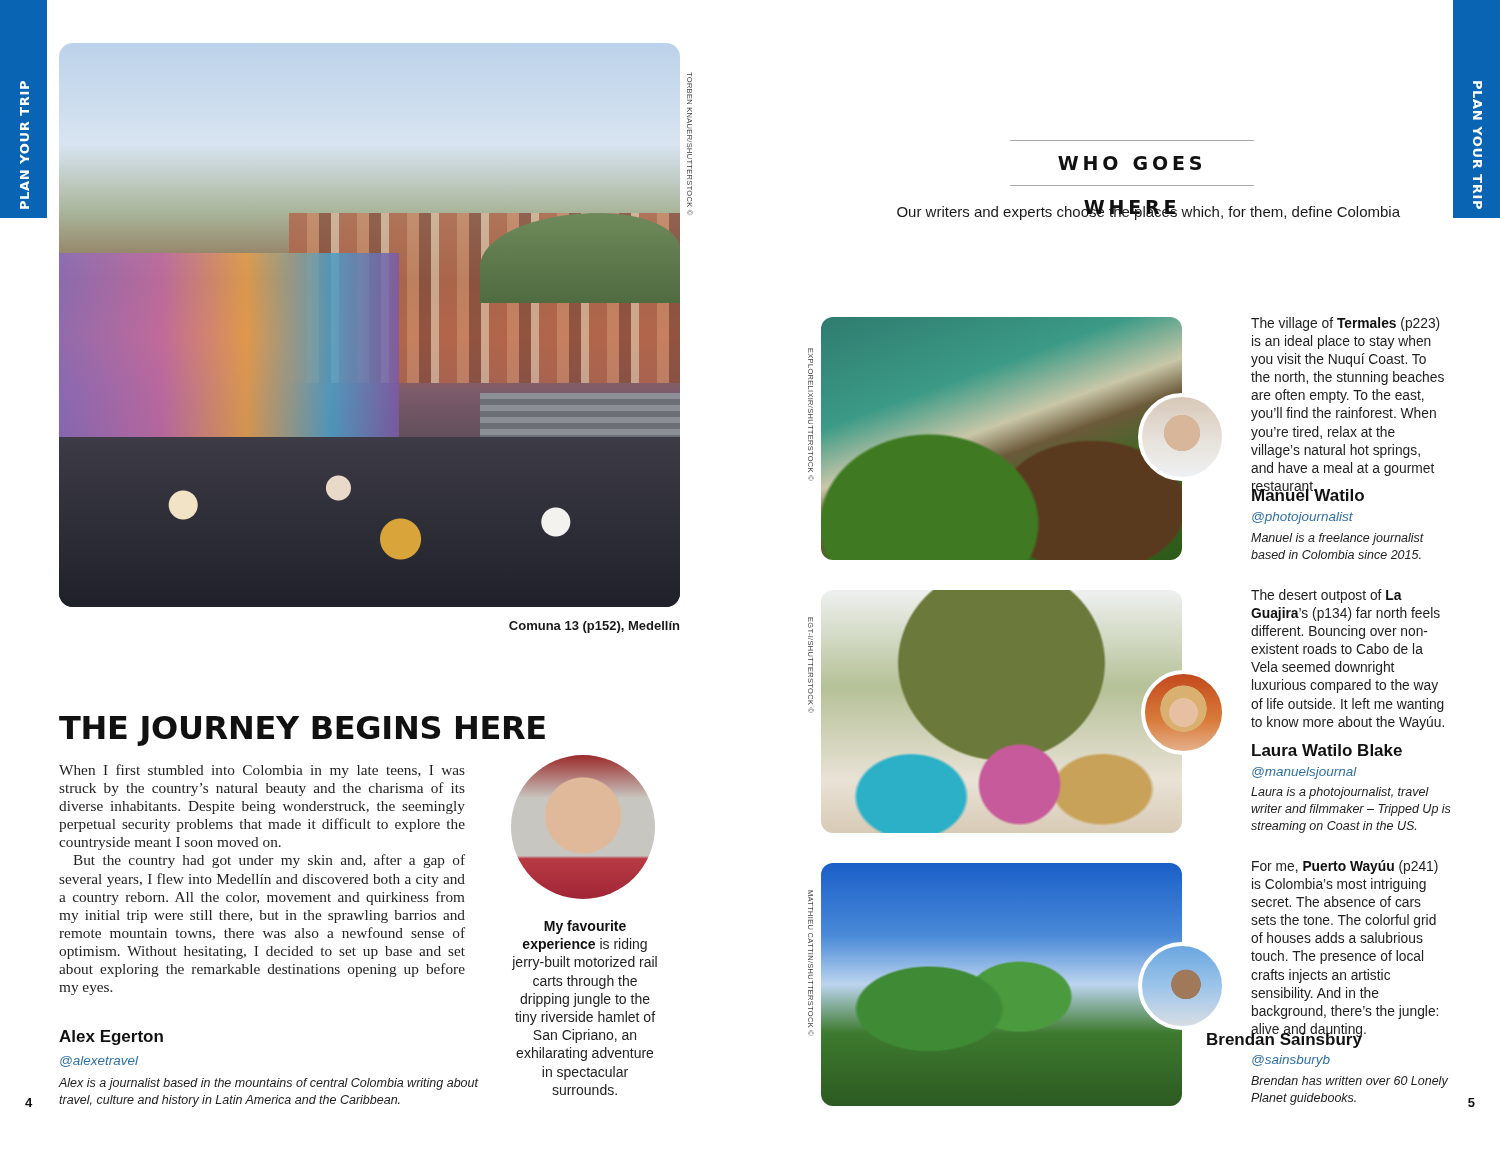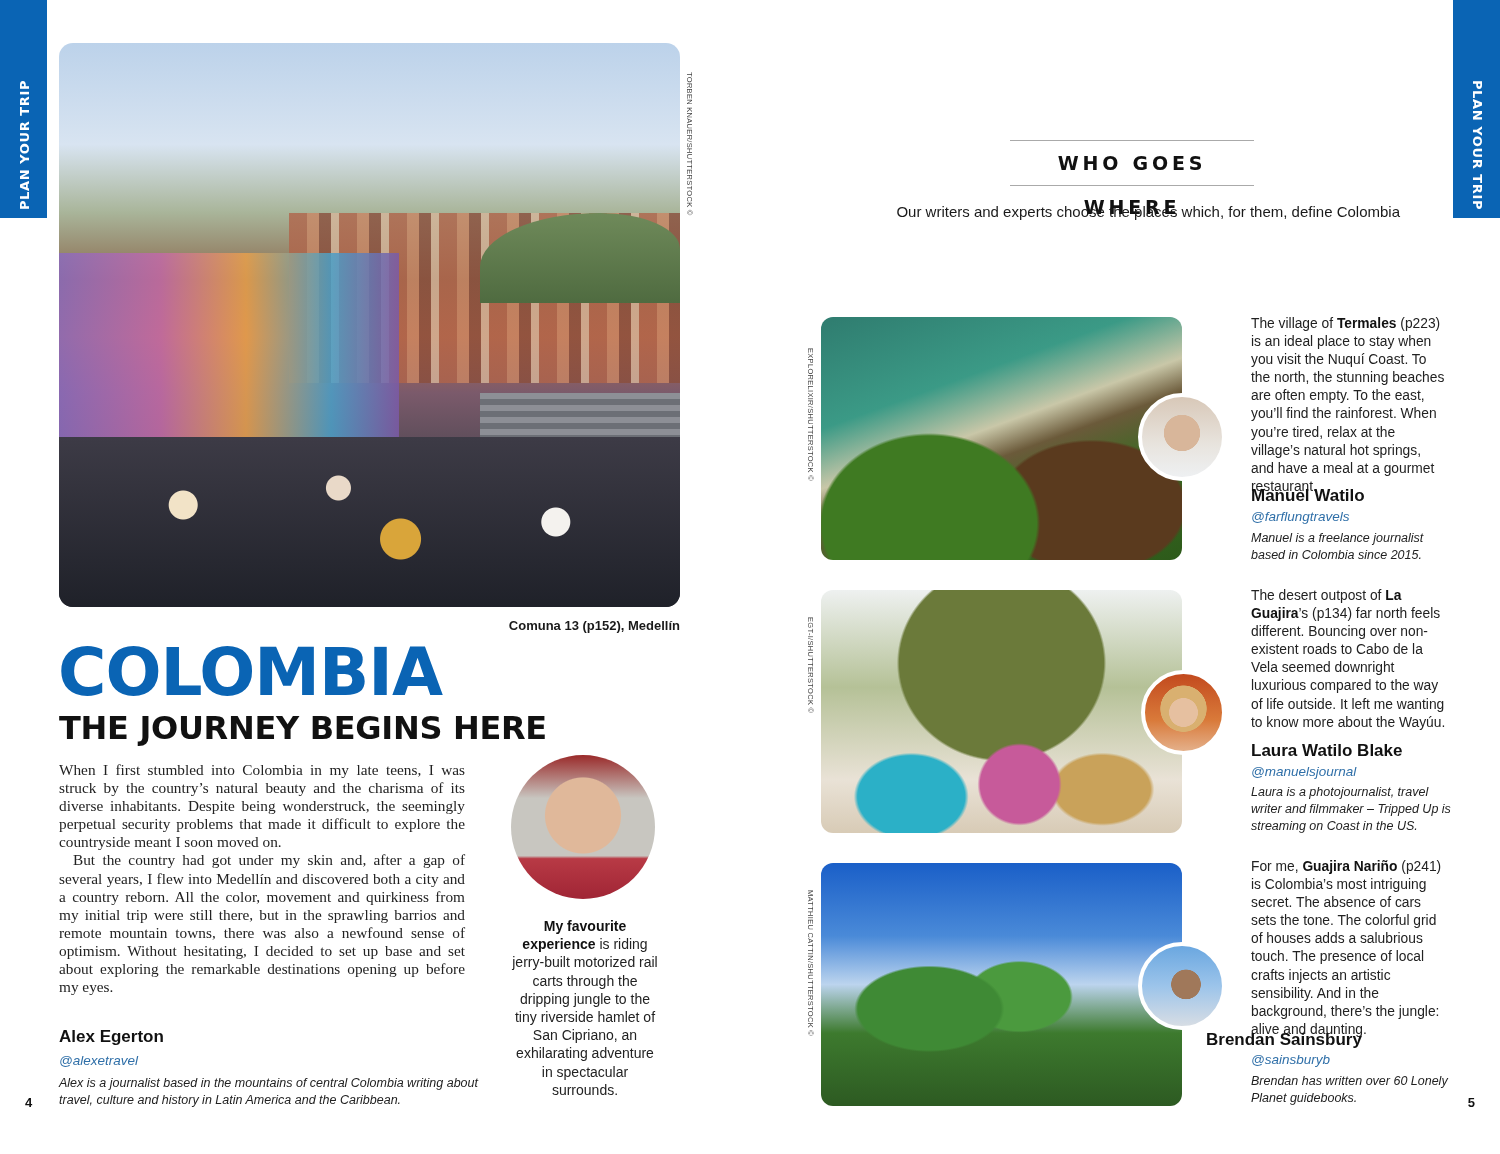--- a/index.html
+++ b/index.html
@@ -205,21 +205,20 @@
   <div class="hero-photo">
     <div class="houses"></div>
     <div class="hill"></div>
     <div class="mural"></div>
     <div class="roofs"></div>
     <div class="crowd"></div>
   </div>
   <div class="credit credit-hero">TORBEN KNAUER/SHUTTERSTOCK ©</div>
   <div class="caption">Comuna 13 (p152), Medellín</div>
 
-  <h1 class="title">COLOMBIA</h1>
   <h2 class="subtitle">THE JOURNEY BEGINS HERE</h2>
 
   <div class="intro">
     <p>When I first stumbled into Colombia in my late teens, I was struck by the country’s natural beauty and the charisma of its diverse inhabitants. Despite being wonderstruck, the seemingly perpetual security problems that made it difficult to explore the countryside meant I soon moved on.</p>
     <p>But the country had got under my skin and, after a gap of several years, I flew into Medellín and discovered both a city and a country reborn. All the color, movement and quirkiness from my initial trip were still there, but in the sprawling barrios and remote mountain towns, there was also a newfound sense of optimism. Without hesitating, I decided to set up base and set about exploring the remarkable destinations opening up before my eyes.</p>
   </div>
 
   <div class="author-name alex-name">Alex Egerton</div>
   <div class="author-handle alex-handle">@alexetravel</div>
   <div class="author-bio alex-bio">Alex is a journalist based in the mountains of central Colombia writing about travel, culture and history in Latin America and the Caribbean.</div>
@@ -241,36 +240,36 @@
 <div class="section-head">WHO GOES WHERE</div>
 <div class="section-sub">Our writers and experts choose the places which, for them, define Colombia</div>
 
 <div class="entry-photo photo-termales"></div>
 <div class="credit credit-1">EXPLORELIXIR/SHUTTERSTOCK ©</div>
 <div class="avatar avatar-manuel"></div>
 <div class="entry-text t1">
   <span>The village of </span><b>Termales</b><span> (p223) is an ideal place to stay when you visit the Nuquí Coast. To the north, the stunning beaches are often empty. To the east, you’ll find the rainforest. When you’re tired, relax at the village’s natural hot springs, and have a meal at a gourmet restaurant.</span>
 </div>
 <div class="author-name manuel-name">Manuel Watilo</div>
-<div class="author-handle manuel-handle">@farflungtravels</div>
+<div class="author-handle manuel-handle">@photojournalist</div>
 <div class="author-bio manuel-bio">Manuel is a freelance journalist based in Colombia since 2015.</div>
 
 <div class="entry-photo photo-guajira"></div>
 <div class="credit credit-2">EGT-I/SHUTTERSTOCK ©</div>
 <div class="avatar avatar-laura"></div>
 <div class="entry-text t2">
   <span>The desert outpost of </span><b>La Guajira</b><span>’s (p134) far north feels different. Bouncing over non-existent roads to Cabo de la Vela seemed downright luxurious compared to the way of life outside. It left me wanting to know more about the Wayúu.</span>
 </div>
 <div class="author-name laura-name">Laura Watilo Blake</div>
 <div class="author-handle laura-handle">@manuelsjournal</div>
 <div class="author-bio laura-bio">Laura is a photojournalist, travel writer and filmmaker – Tripped Up is streaming on Coast in the US.</div>
 
 <div class="entry-photo photo-narino"></div>
 <div class="credit credit-3">MATTHIEU CATTIN/SHUTTERSTOCK ©</div>
 <div class="avatar avatar-brendan"></div>
 <div class="entry-text t3">
-  <span>For me, </span><b>Guajira Nariño</b><span> (p241) is Colombia’s most intriguing secret. The absence of cars sets the tone. The colorful grid of houses adds a salubrious touch. The presence of local crafts injects an artistic sensibility. And in the background, there’s the jungle: alive and daunting.</span>
+  <span>For me, </span><b>Puerto Wayúu</b><span> (p241) is Colombia’s most intriguing secret. The absence of cars sets the tone. The colorful grid of houses adds a salubrious touch. The presence of local crafts injects an artistic sensibility. And in the background, there’s the jungle: alive and daunting.</span>
 </div>
 <div class="author-name brendan-name">Brendan Sainsbury</div>
 <div class="author-handle brendan-handle">@sainsburyb</div>
 <div class="author-bio brendan-bio">Brendan has written over 60 Lonely Planet guidebooks.</div>
 
 <div class="page-num page-num-right">5</div>
 
 </body></html>

